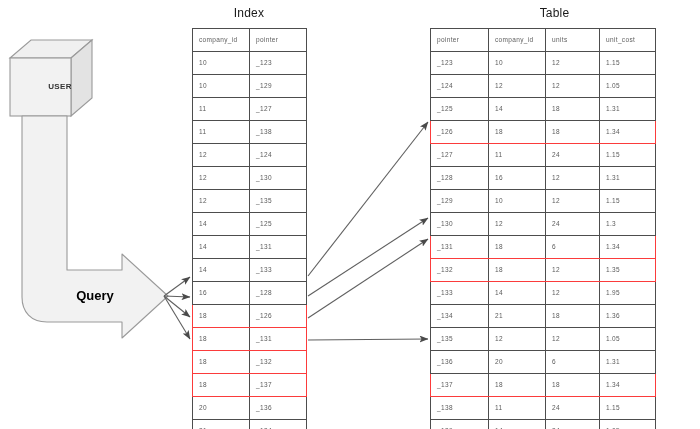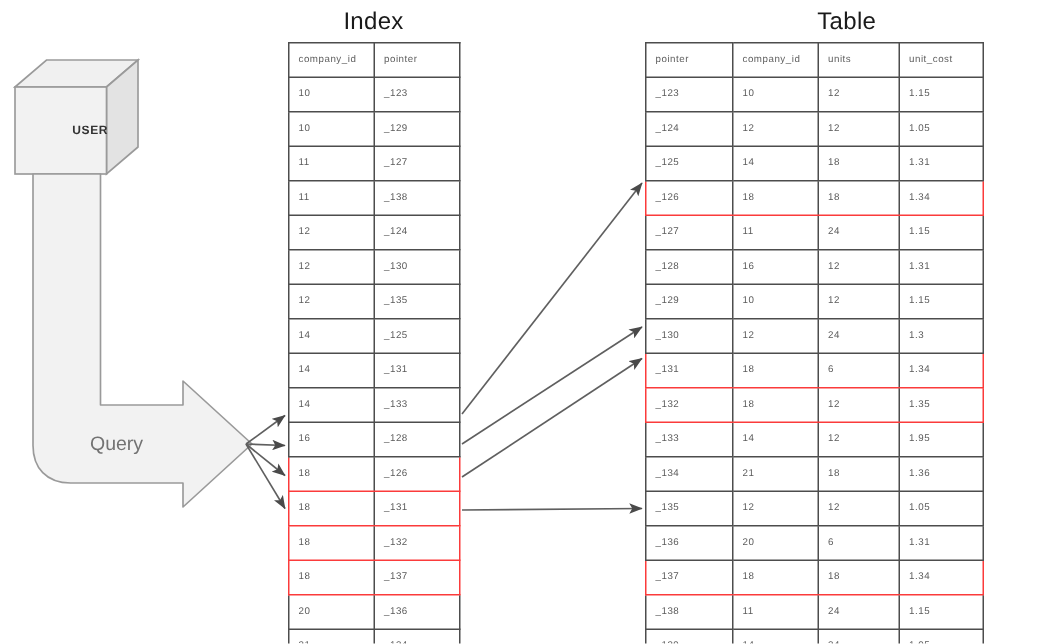--- a/index.html
+++ b/index.html
@@ -18,27 +18,27 @@
     position: absolute;
     left: 0; top: 0;
     width: 700px;
     height: 429px;
   }
 
   
   .diagram-title {
     position: absolute;
     font-family: "Liberation Sans", sans-serif;
-    font-size: 16px;
+    font-size: 12px;
     color: #1a1a1a;
     text-align: center;
     letter-spacing: 0.2px;
   }
   #index-title { left: 192px; top: 6px; width: 114px; }
-  #table-title { left: 452px; top: 6px; width: 225px; }
+  #table-title { left: 442px; top: 6px; width: 225px; }
 
   
   .grid-table {
     position: absolute;
     border-collapse: collapse;
     table-layout: fixed;
     background: #ffffff;
   }
   .grid-table td, .grid-table th {
     border: 1px solid #4d4d4d;
@@ -100,25 +100,26 @@
     letter-spacing: 0.4px;
     pointer-events: none;
   }
 
   
   #query-label {
     position: absolute;
     left: 60px;
     top: 288px;
     width: 70px;
-    text-align: left;
+    text-align: center;
     font-family: "Liberation Sans", sans-serif;
     font-size: 13px;
-    color: #737373;
+    color: #000000;
     pointer-events: none;
+    font-weight: bold;
   }
 </style>
 </head>
 <body>
 
 <svg id="canvas" viewBox="0 0 700 429" xmlns="http://www.w3.org/2000/svg">
 
   <defs>
     <marker id="arrowhead" markerWidth="9" markerHeight="7" refX="8.5" refY="3.5" orient="auto" markerUnits="userSpaceOnUse">
       <path d="M0,0 L9,3.5 L0,7 L2,3.5 Z" fill="#4a4a4a"></path>

